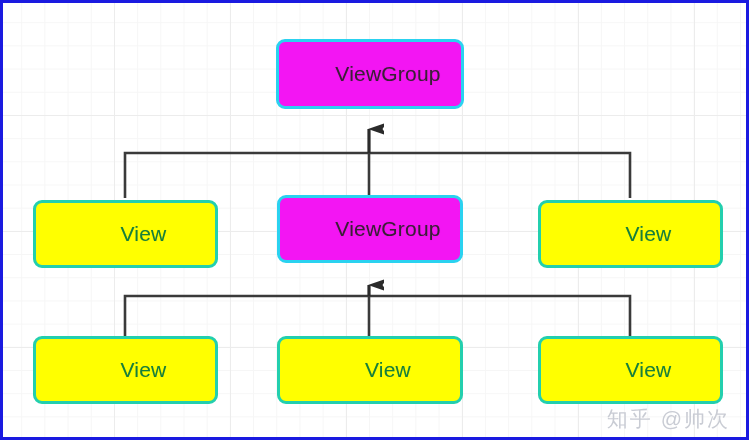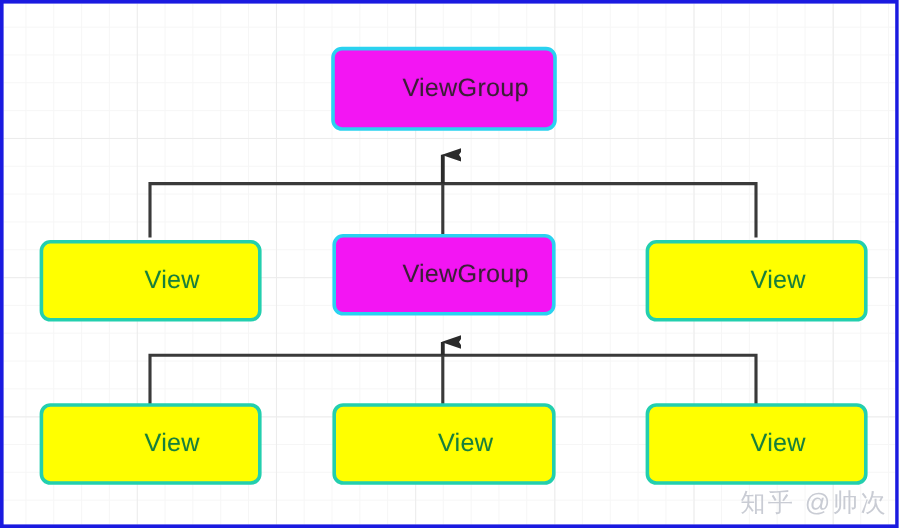--- a/index.html
+++ b/index.html
@@ -59,21 +59,21 @@
     background: #ffff00;
     border-color: #23cfae;
     color: #15803d;
   }
   .node-label {
     pointer-events: none;
     user-select: none;
   }
   #watermark {
     position: absolute;
-    right: 6px;
+    right: 16px;
     bottom: 4px;
     font-size: 21px;
     color: #c9ccd4;
     letter-spacing: 2px;
     white-space: nowrap;
     user-select: none;
   }
 </style>
 </head>
 <body>

